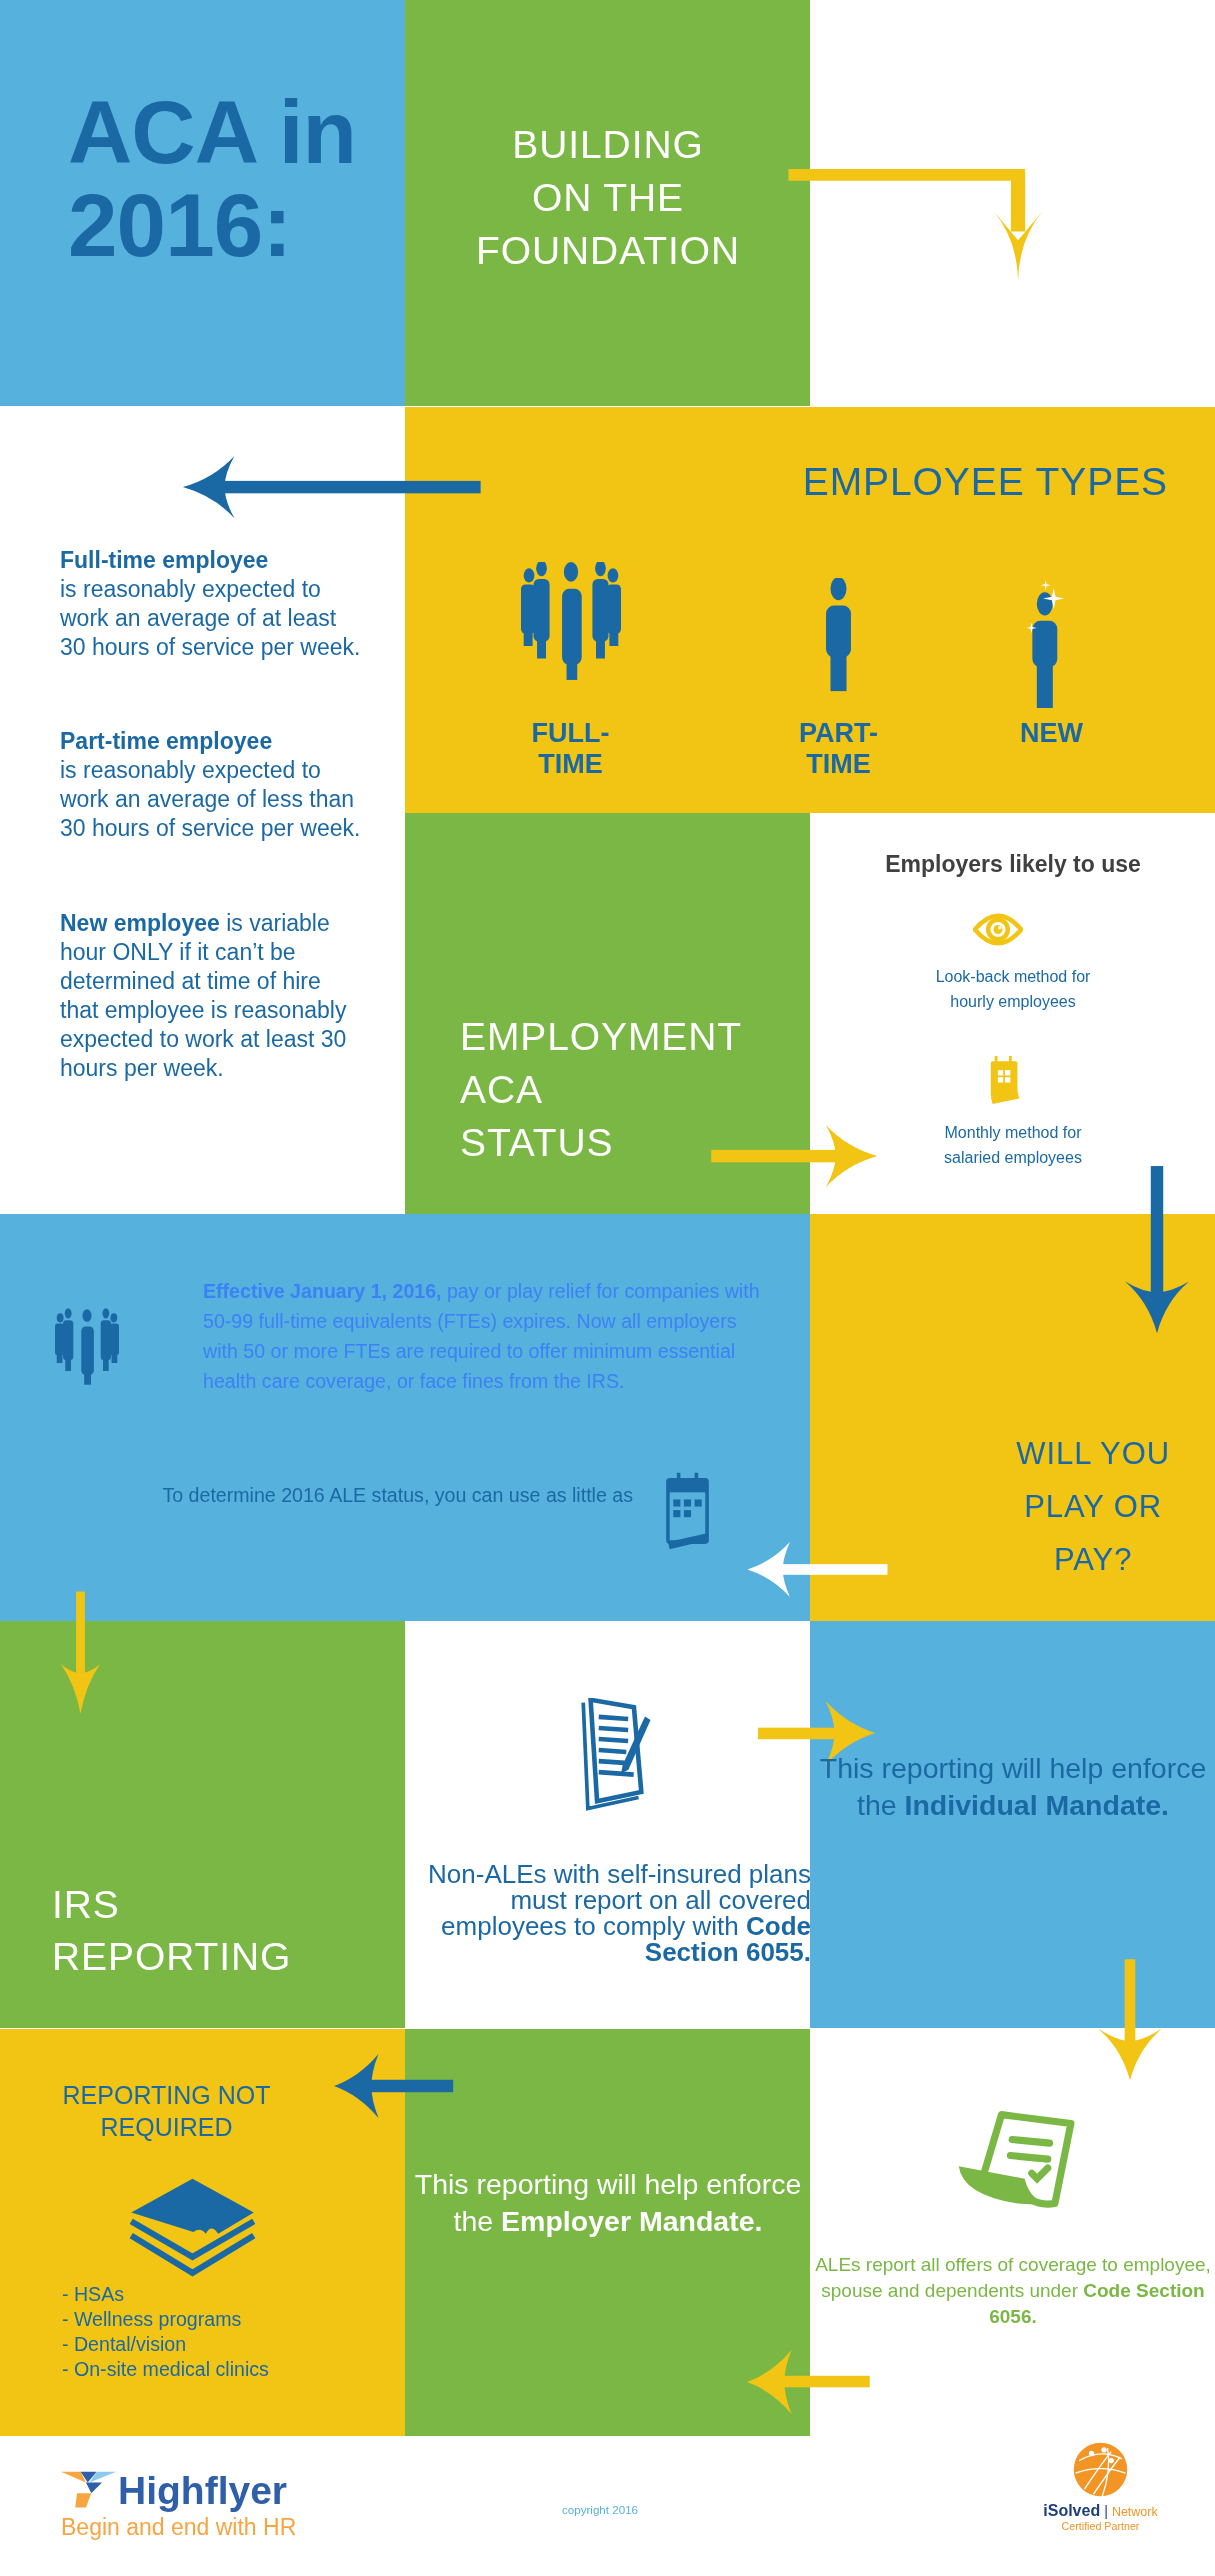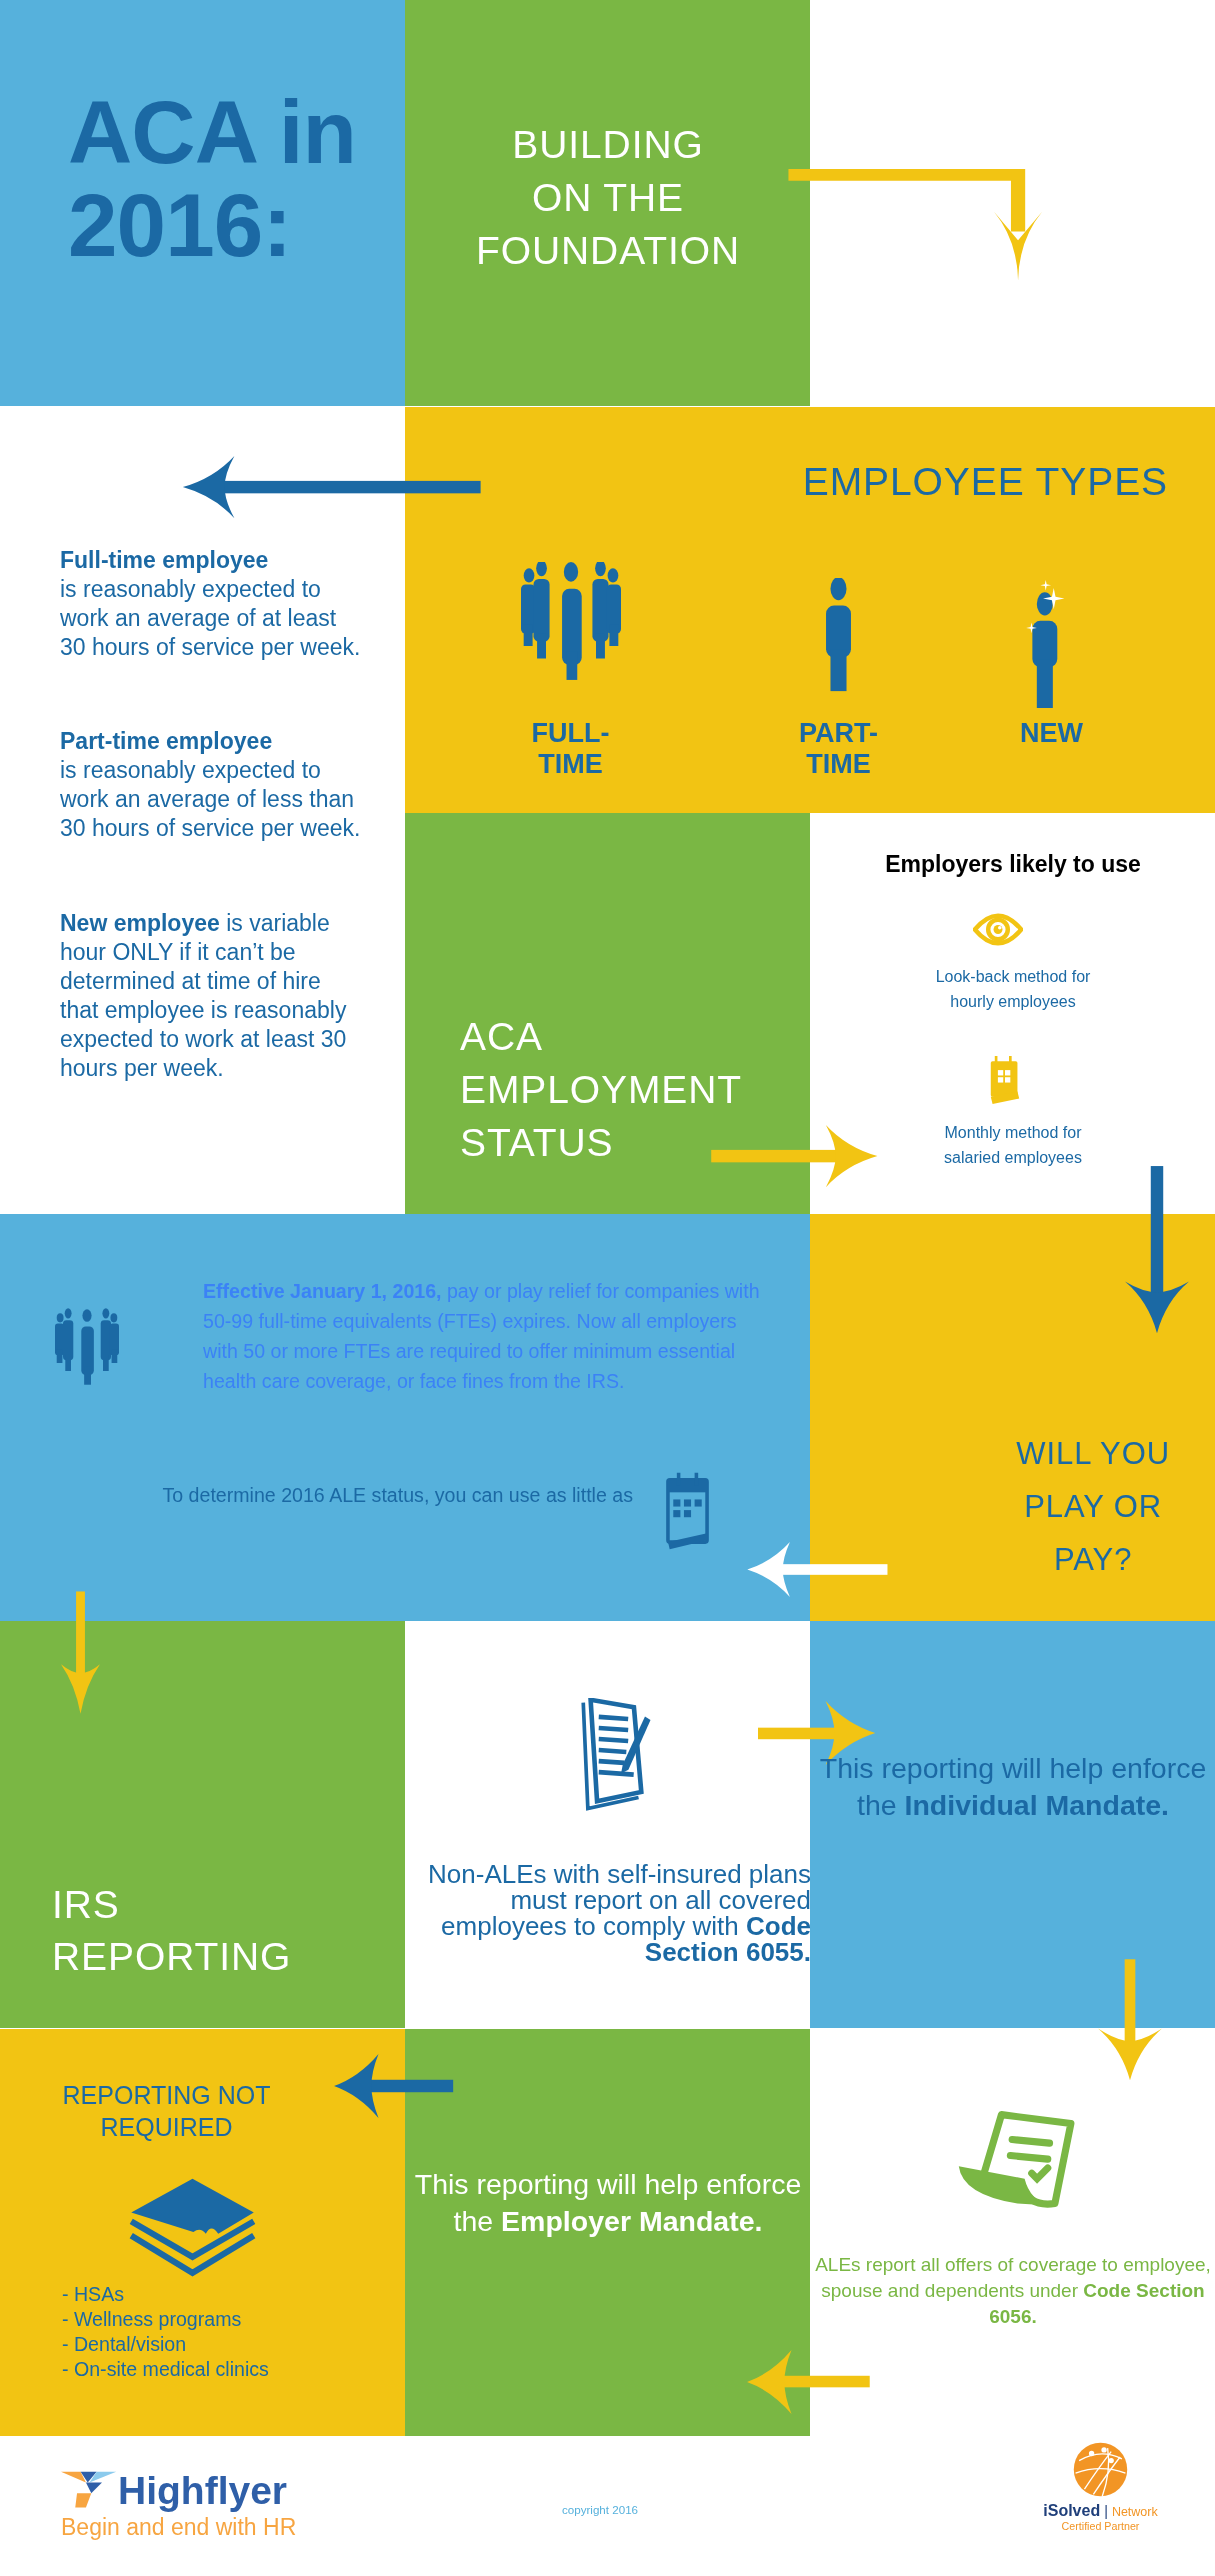--- a/index.html
+++ b/index.html
@@ -19,21 +19,21 @@
   .title-sub { left: 405px; width: 406px; top: 118px; text-align: center; font-size: 39px; line-height: 53px; color: #fff; font-weight: 400; letter-spacing: 0.9px; }
 
   
   .emp-heading { right: 48px; top: 460px; font-size: 39px; color: #1b69a4; letter-spacing: 0.9px; }
   .emp-label { top: 718px; font-size: 27px; font-weight: 700; color: #1b69a4; text-align: center; }
 
   .def-block { left: 60px; width: 303px; font-size: 23px; line-height: 29px; color: #1b69a4; }
   .def-block b { font-weight: 700; }
 
   .status-title { left: 460px; top: 1010px; font-size: 39px; line-height: 53px; color: #fff; letter-spacing: 0.9px; }
-  .likely-head { left: 810px; width: 406px; top: 851px; text-align: center; font-size: 23px; font-weight: 700; color: #000000; }
+  .likely-head { left: 810px; width: 406px; top: 851px; text-align: center; font-size: 23px; font-weight: 700; color: #404040; }
   .method-text { left: 810px; width: 406px; text-align: center; font-size: 16px; line-height: 25px; color: #1b69a4; }
 
   .effective { left: 203px; top: 1276px; width: 570px; font-size: 19.6px; line-height: 30px; color: #3b82f6; }
   .ale-text { left: 36px; top: 1480px; width: 597px; text-align: right; font-size: 19.6px; line-height: 30px; color: #1b69a4; }
   .play-pay { right: 46px; top: 1427px; text-align: center; font-size: 31px; line-height: 53px; color: #1b69a4; letter-spacing: 0.9px; }
 
   .irs-title { left: 52px; top: 1879px; font-size: 39px; line-height: 52px; color: #fff; letter-spacing: 0.9px; }
   .non-ale { left: 405px; width: 406px; top: 1861px; text-align: right; font-size: 26px; line-height: 26px; color: #1b69a4; }
   .indiv { left: 810px; width: 406px; top: 1750px; text-align: center; font-size: 28.5px; line-height: 37px; color: #1b69a4; }
 
@@ -150,22 +150,22 @@
   <div class="abs def-block" style="top:727px">
     <b>Part-time employee</b><br>
     <span>is reasonably expected to work an average of less than 30 hours of service per week.</span>
   </div>
   <div class="abs def-block" style="top:909px">
     <b>New employee</b>
     <span>is variable hour ONLY if it can’t be determined at time of hire that employee is reasonably expected to work at least 30 hours per week.</span>
   </div>
 
   <div class="abs status-title">
+    <div>EMPLOYMENT</div>
     <div>ACA</div>
-    <div>EMPLOYMENT</div>
     <div>STATUS</div>
   </div>
 
   <svg class="abs" style="left:704px;top:1125px" width="178" height="64" viewBox="0 0 200 72">
     <rect x="8" y="28" width="160" height="14" fill="#f2c413"></rect>
     <path d="M195 35 Q160 25 137 0 Q148 20 148 35 Q148 50 137 70 Q160 45 195 35 Z" fill="#f2c413"></path>
   </svg>
   <div class="abs likely-head">Employers likely to use</div>
 
   <svg class="abs" style="left:973px;top:909px" width="50" height="41" viewBox="0 0 56 46">

